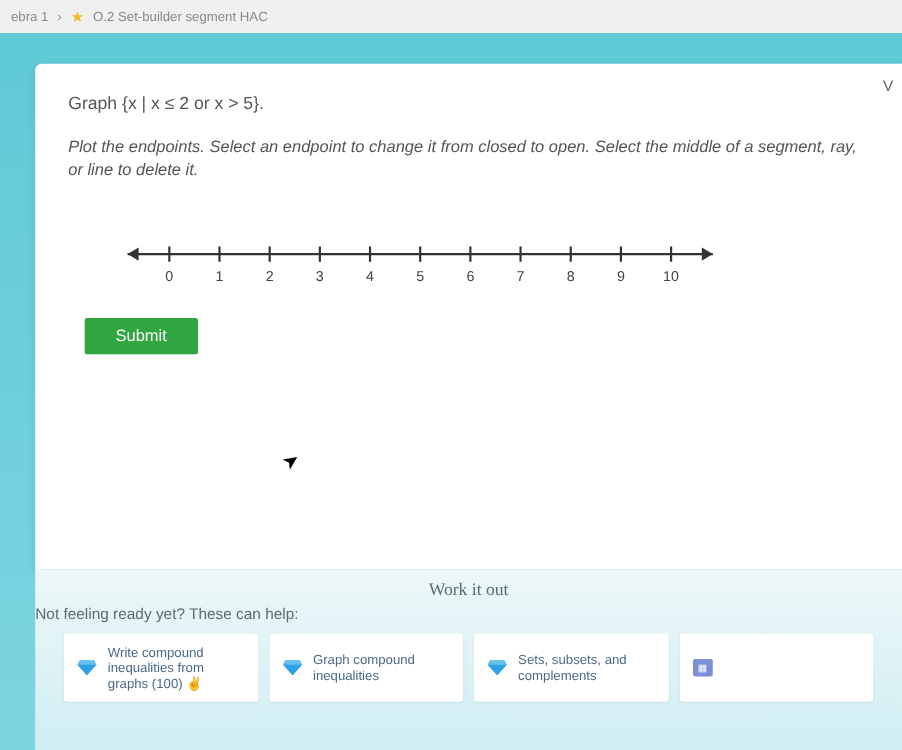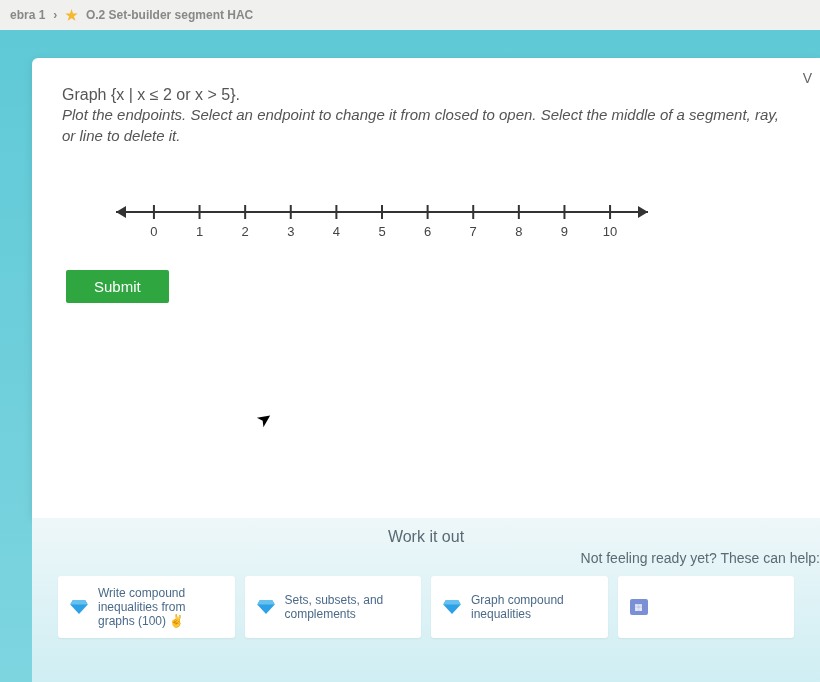--- a/index.html
+++ b/index.html
@@ -13,59 +13,58 @@
 }
 .topbar {
   height: 30px;
   background: #f0f0ee;
   display: flex;
   align-items: center;
   padding: 0 10px;
   font-size: 12px;
   color: #888;
   gap: 8px;
-  font-weight: bold;
 }
 .topbar .star { color: #f5b82e; font-size: 14px; }
 .main-card {
   position: absolute;
   top: 58px;
   left: 32px;
   right: 0;
   background: #fff;
   border-radius: 6px 0 0 0;
   padding: 28px 30px 20px 30px;
   height: 460px;
   box-shadow: 0 2px 8px rgba(0,0,0,.1);
 }
 .q-title {
   color: #555;
   font-size: 16px;
-  margin-bottom: 0;
+  margin-bottom: 19px;
 }
 .q-instr {
   color: #555;
   font-size: 15px;
   font-style: italic;
   line-height: 1.4;
   margin-bottom: 36px;
 }
 .numline-wrap {
   padding: 8px 20px 20px 40px;
 }
 svg.numline { display: block; }
 .submit-btn {
   background: #2fa63f;
   color: #fff;
   border: none;
   padding: 8px 28px;
   font-size: 15px;
   border-radius: 2px;
   cursor: pointer;
-  margin-left: 4px;
+  margin-left: 15px;
 }
 .cursor-arrow {
   position: absolute;
   left: 225px;
   top: 350px;
   font-size: 18px;
   color: #000;
 }
 .bottom-area {
   position: absolute;
@@ -73,23 +72,24 @@
   right: 0;
   top: 518px;
   bottom: 0;
   background: linear-gradient(180deg, #eef7f9 0%, #cfeef3 100%);
 }
 .workout-title {
   text-align: center;
   color: #5a6a72;
   font-size: 16px;
   padding-top: 10px;
+  font-family: Liberation Serif, serif;
 }
 .workout-sub {
-  text-align: right;
+  text-align: left;
   color: #5a6a72;
   font-size: 14px;
   padding: 4px 0 10px;
 }
 .help-grid {
   display: grid;
   grid-template-columns: 1fr 1fr 1fr 1fr;
   gap: 10px;
   padding: 0 26px 14px;
 }
@@ -180,26 +180,26 @@
           <polygon points="3,0 17,0 20,5 10,16 0,5" fill="#2ea0e6"></polygon>
           <polygon points="3,0 17,0 20,5 0,5" fill="#66c1f0"></polygon>
         </svg>
         <span>Write compound inequalities from graphs (100) ✌</span>
       </div>
       <div class="help-item">
         <svg class="gem" viewBox="0 0 20 16">
           <polygon points="3,0 17,0 20,5 10,16 0,5" fill="#2ea0e6"></polygon>
           <polygon points="3,0 17,0 20,5 0,5" fill="#66c1f0"></polygon>
         </svg>
-        <span>Sets, subsets, and complements</span>
+        <span>Graph compound inequalities</span>
       </div>
       <div class="help-item">
         <svg class="gem" viewBox="0 0 20 16">
           <polygon points="3,0 17,0 20,5 10,16 0,5" fill="#2ea0e6"></polygon>
           <polygon points="3,0 17,0 20,5 0,5" fill="#66c1f0"></polygon>
         </svg>
-        <span>Graph compound inequalities</span>
+        <span>Sets, subsets, and complements</span>
       </div>
       <div class="help-item">
         <div class="lesson-icon">▦</div>
       </div>
     </div>
 </div>
 
 </body></html>

